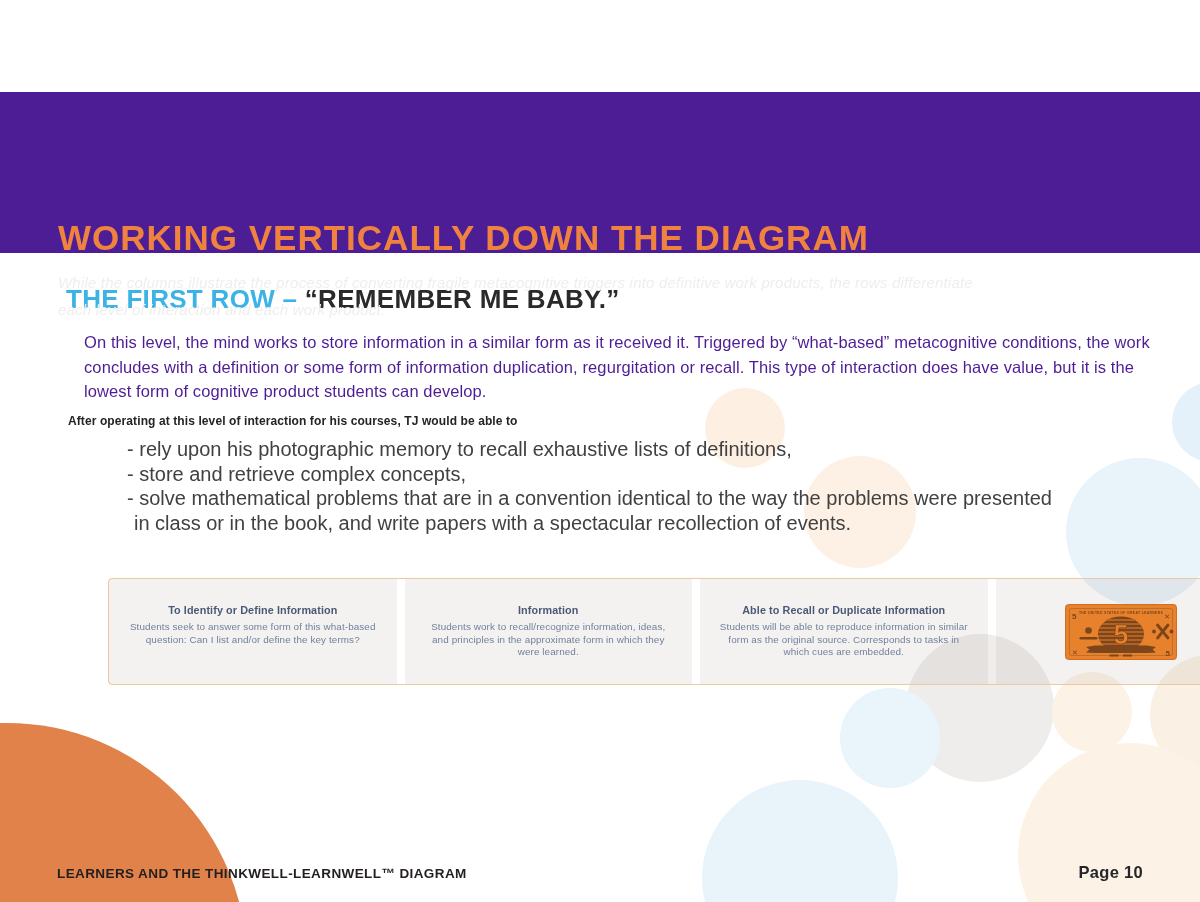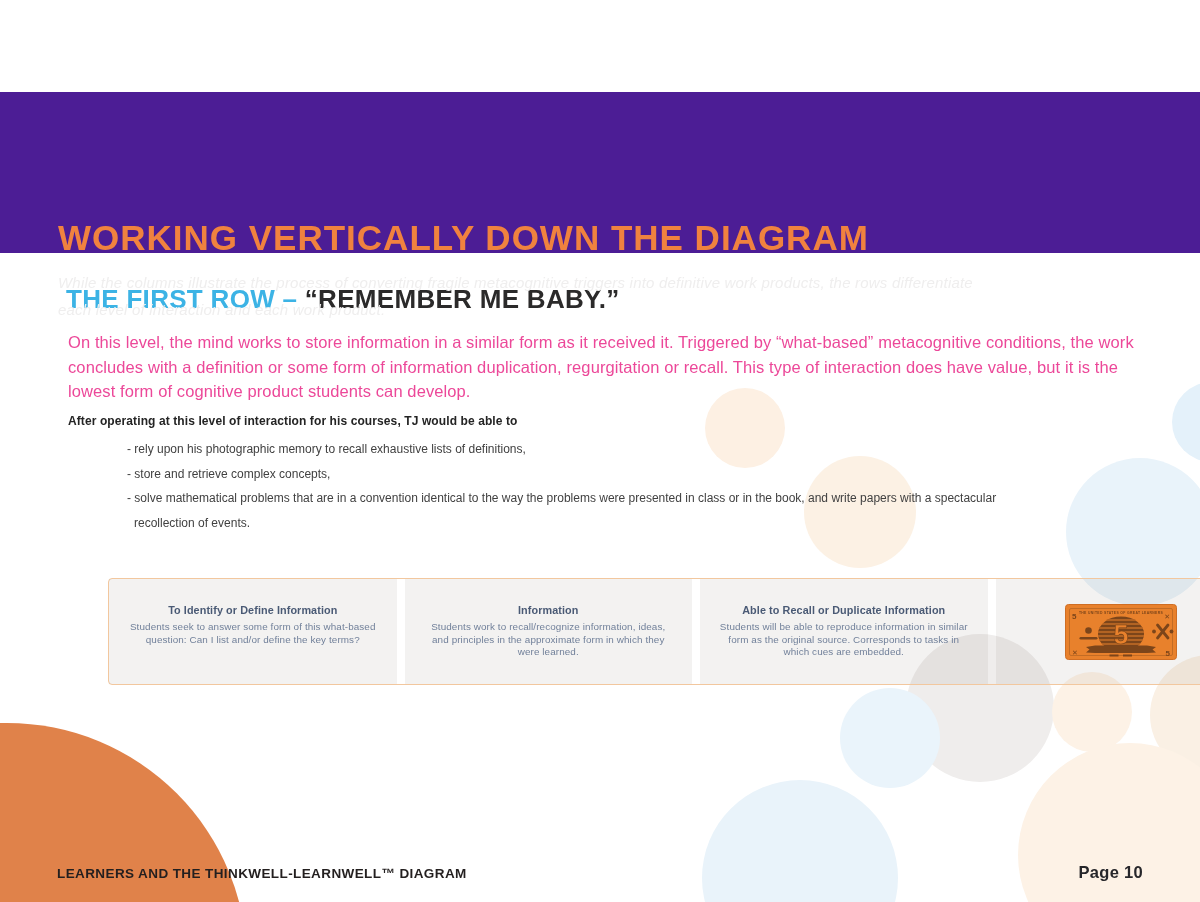--- a/index.html
+++ b/index.html
@@ -31,30 +31,30 @@
     color:#efeeee;letter-spacing:0.2px;font-weight:400;font-style:italic;
   }
   
   .section-heading{
     position:absolute;left:66px;top:284px;font-size:26px;font-weight:bold;
     letter-spacing:0.3px;white-space:nowrap;z-index:1;
   }
   .section-heading .hl-blue{color:#3cb3e5;}
   .section-heading .hl-dark{color:#2b2a2a;}
   .body-par{
-    position:absolute;left:68px;top:330px;width:1078px;font-size:16.5px;line-height:24.7px;
-    color:#ec4899;letter-spacing:0.1px;z-index:1;
+    position:absolute;left:84px;top:330px;width:1078px;font-size:16.5px;line-height:24.7px;
+    color:#4c1d95;letter-spacing:0.1px;z-index:1;
   }
   .lead-bold{
     position:absolute;left:68px;top:414px;font-size:12px;font-weight:bold;color:#242424;
     letter-spacing:0.1px;z-index:1;white-space:nowrap;
   }
   .bullets{
     position:absolute;left:68px;top:437px;width:990px;margin:0;padding:0;list-style:none;
-    font-size:12px;line-height:24.6px;color:#414141;z-index:1;
+    font-size:20px;line-height:24.6px;color:#414141;z-index:1;
   }
   .bullets li{padding-left:66px;text-indent:-7px;}
   
   .row-table{
     position:absolute;left:108px;top:578px;width:1140px;height:107px;box-sizing:border-box;
     border:1px solid #f2c79e;border-radius:4px;display:flex;gap:8px;z-index:1;
   }
   .cell{
     flex:1;background:rgba(118,106,96,0.09);display:flex;flex-direction:column;
     align-items:center;justify-content:flex-start;text-align:center;

